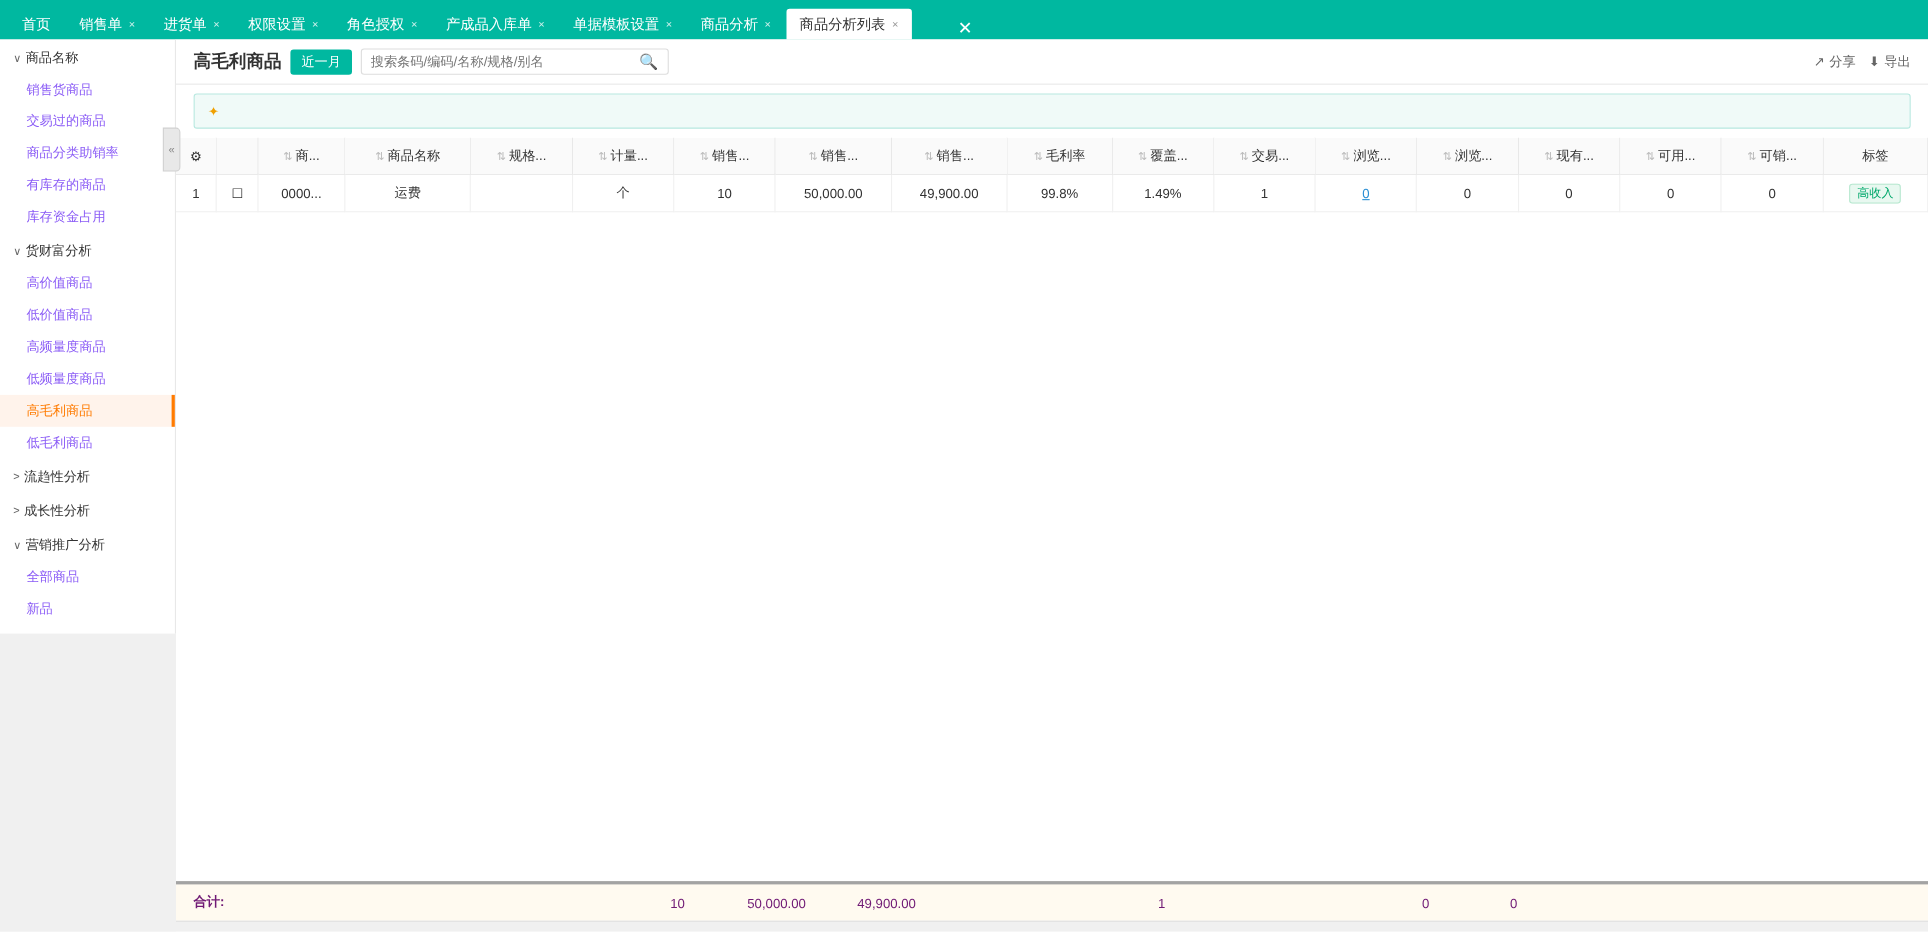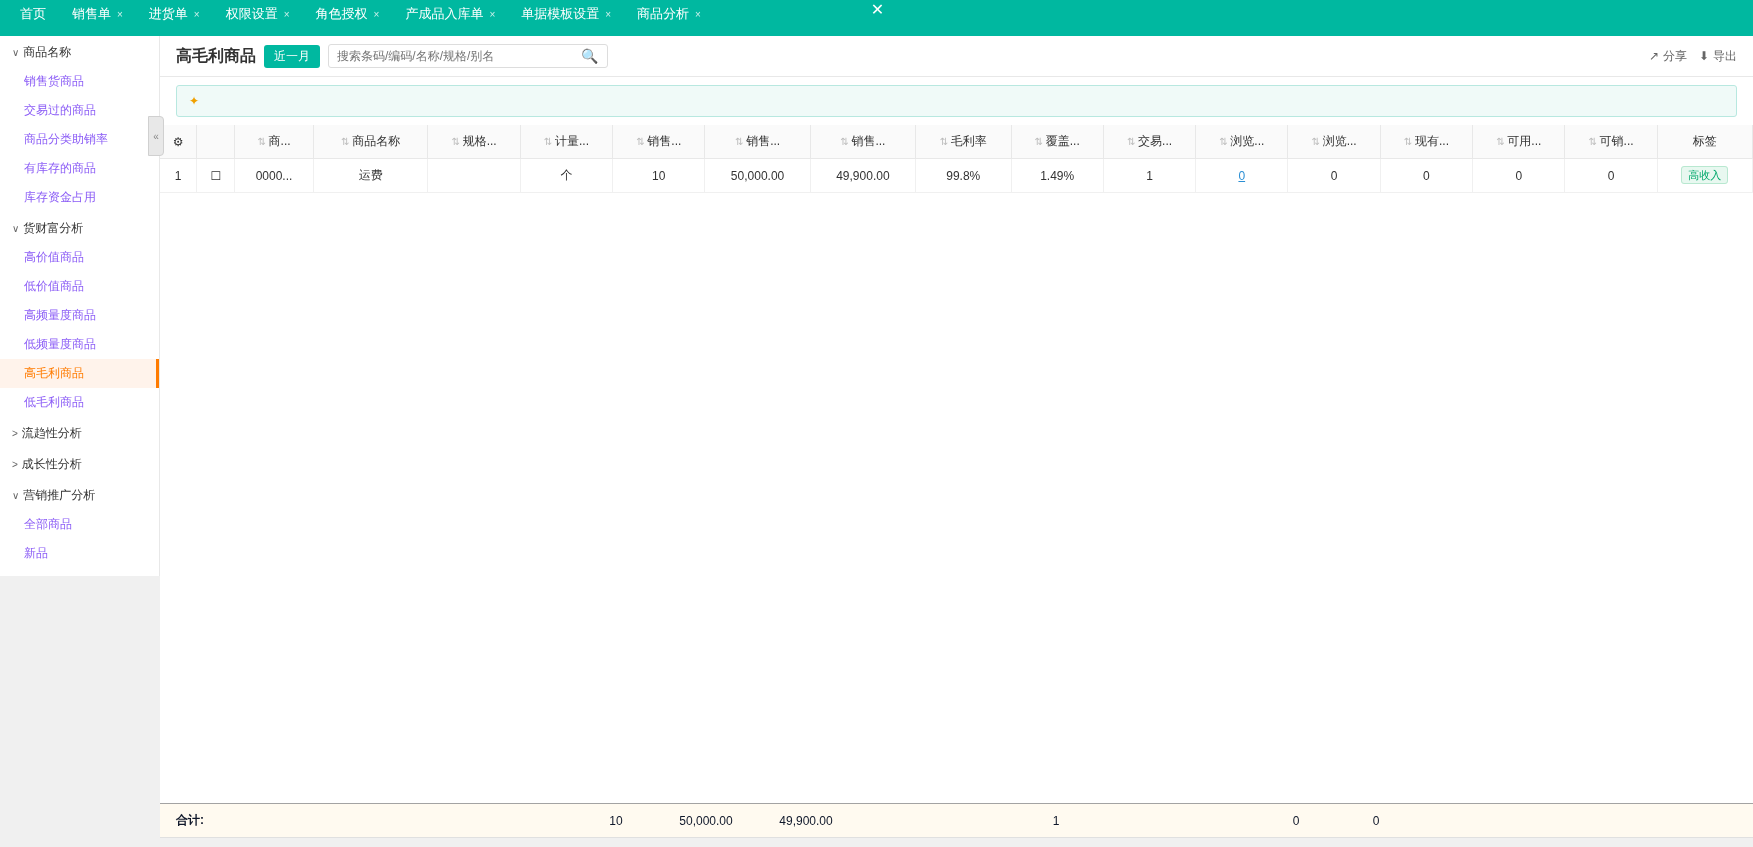--- a/index.html
+++ b/index.html
@@ -1,21 +1,21 @@
 <!DOCTYPE html>
 <html><head>
   <meta charset="utf-8">
   <style>
     * { box-sizing: border-box; margin: 0; padding: 0; }
     body { font-family: 'Microsoft YaHei', Arial, sans-serif; font-size: 12px; background: #f5f5f5; overflow: hidden; }
 
     
     .top-nav {
       display: flex;
-      align-items: flex-start;
+      align-items: flex-end;
       background: #00b8a0;
       height: 36px;
       padding: 0 8px;
       gap: 2px;
     }
     .nav-tab {
       display: flex;
       align-items: center;
       padding: 0 12px;
       height: 28px;
@@ -208,28 +208,28 @@
       background: #e8f8f0;
       color: #00a86b;
       border: 1px solid #b8e8d0;
       border-radius: 3px;
       padding: 2px 6px;
       font-size: 11px;
     }
 
     
     .table-footer {
-      border-top: 1px solid #a3a3a3;
+      border-top: 3px solid #a3a3a3;
       background: #fffaf0;
       padding: 8px 16px;
       display: flex;
       align-items: center;
       gap: 0;
       font-size: 12px;
-      color: #0f172a;
+      color: #701a75;
     }
     .footer-label {
       width: 80px;
       font-weight: bold;
     }
     .footer-values {
       flex: 1;
       display: flex;
       gap: 0;
     }

